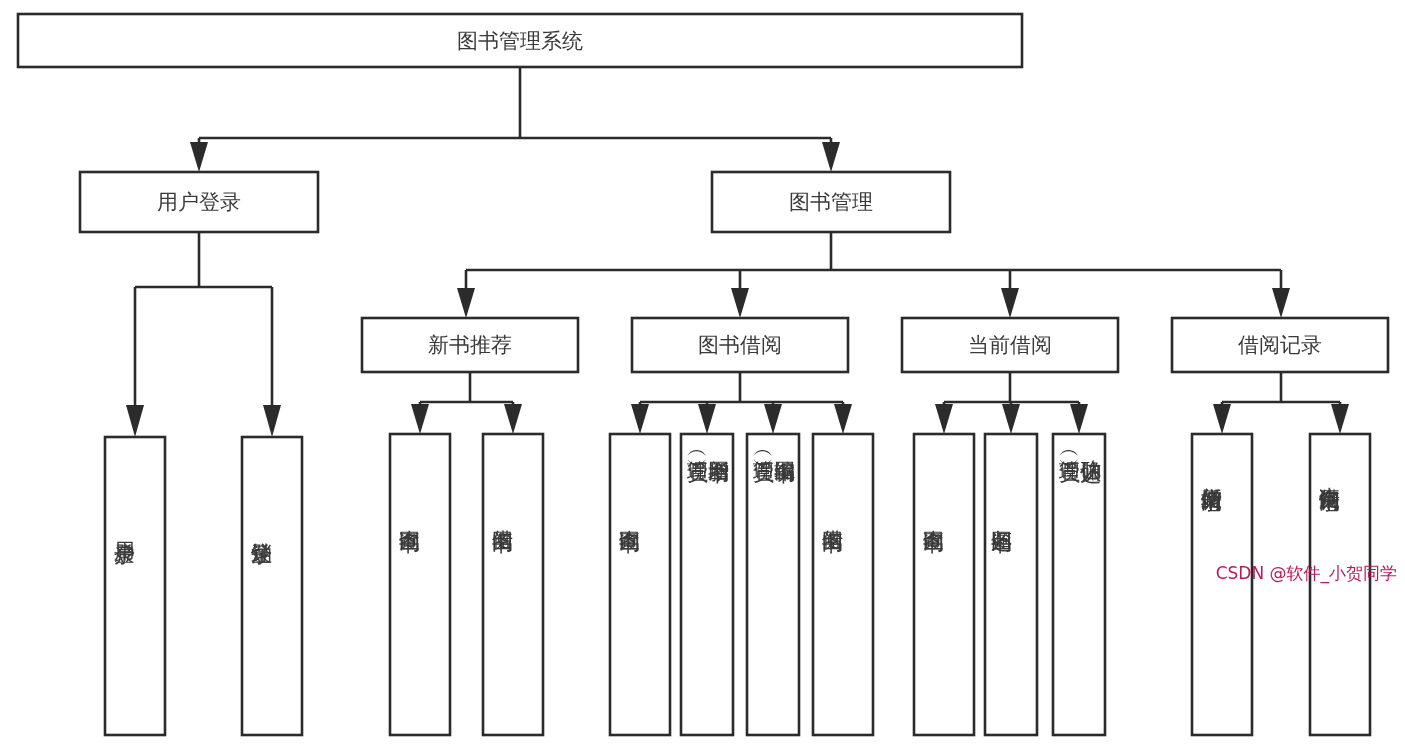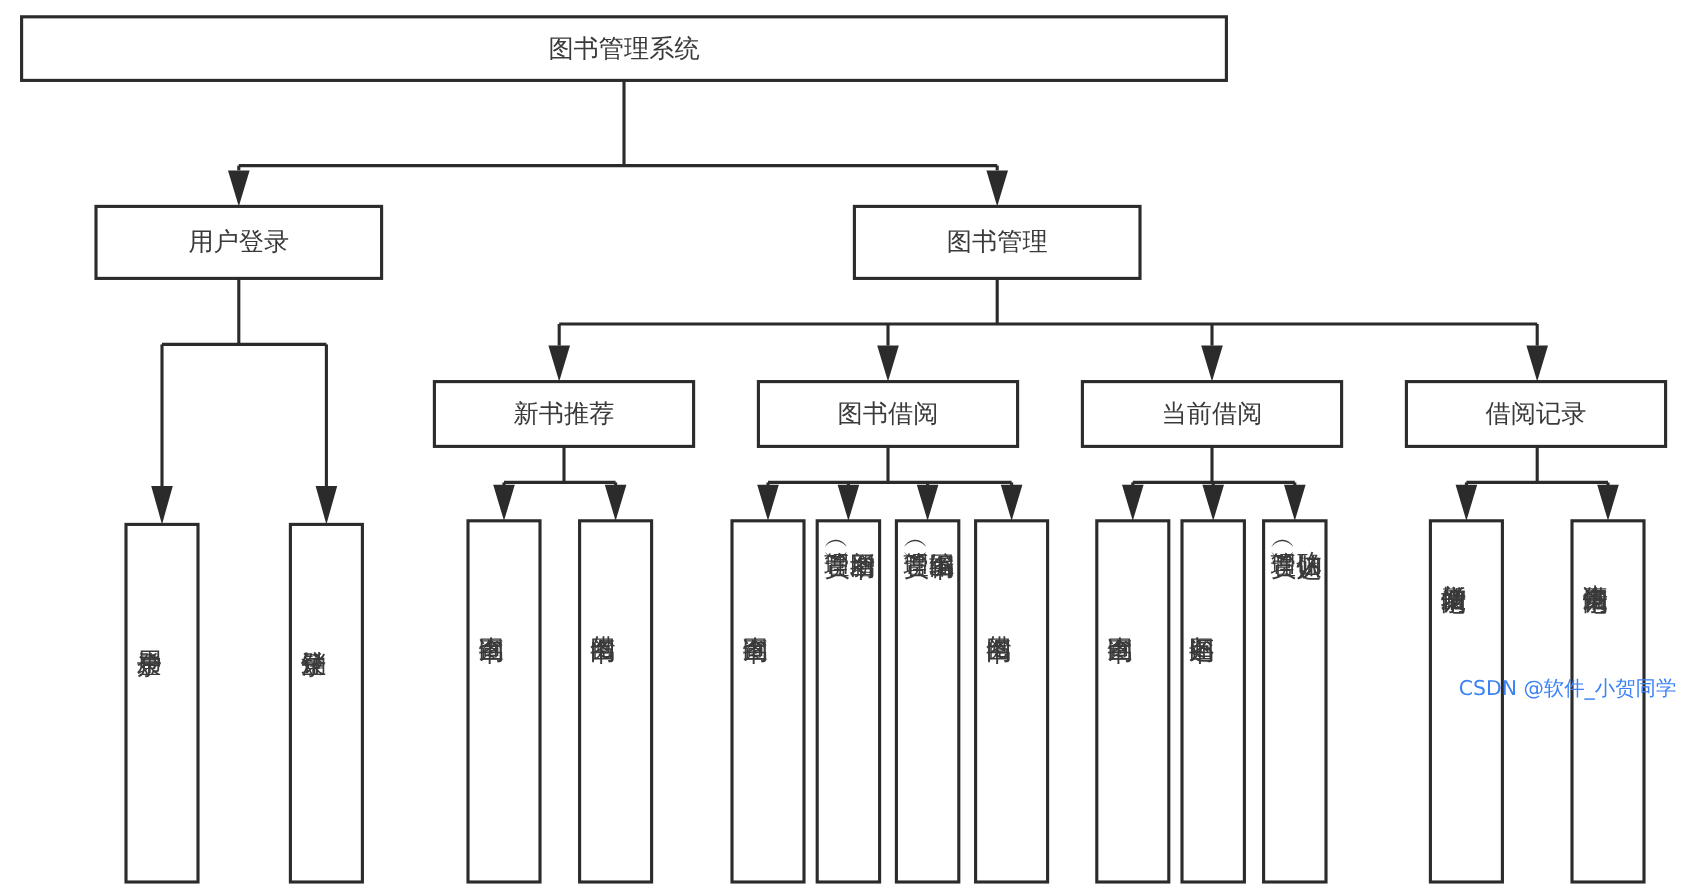--- a/index.html
+++ b/index.html
@@ -61,21 +61,21 @@
     white-space: pre;
     text-align: left;
     pointer-events: none;
   }
   .watermark {
     position: absolute;
     right: 8px;
     bottom: 3px;
     font-family: "DejaVu Sans", "Liberation Sans", sans-serif;
     font-size: 17px;
-    color: #3b82f6;
+    color: #be185d;
     white-space: nowrap;
   }
 </style>
 </head>
 <body>
 
 <div id="diagram-root">
 
   <svg id="flow-svg" viewBox="0 0 1405 747">
 

